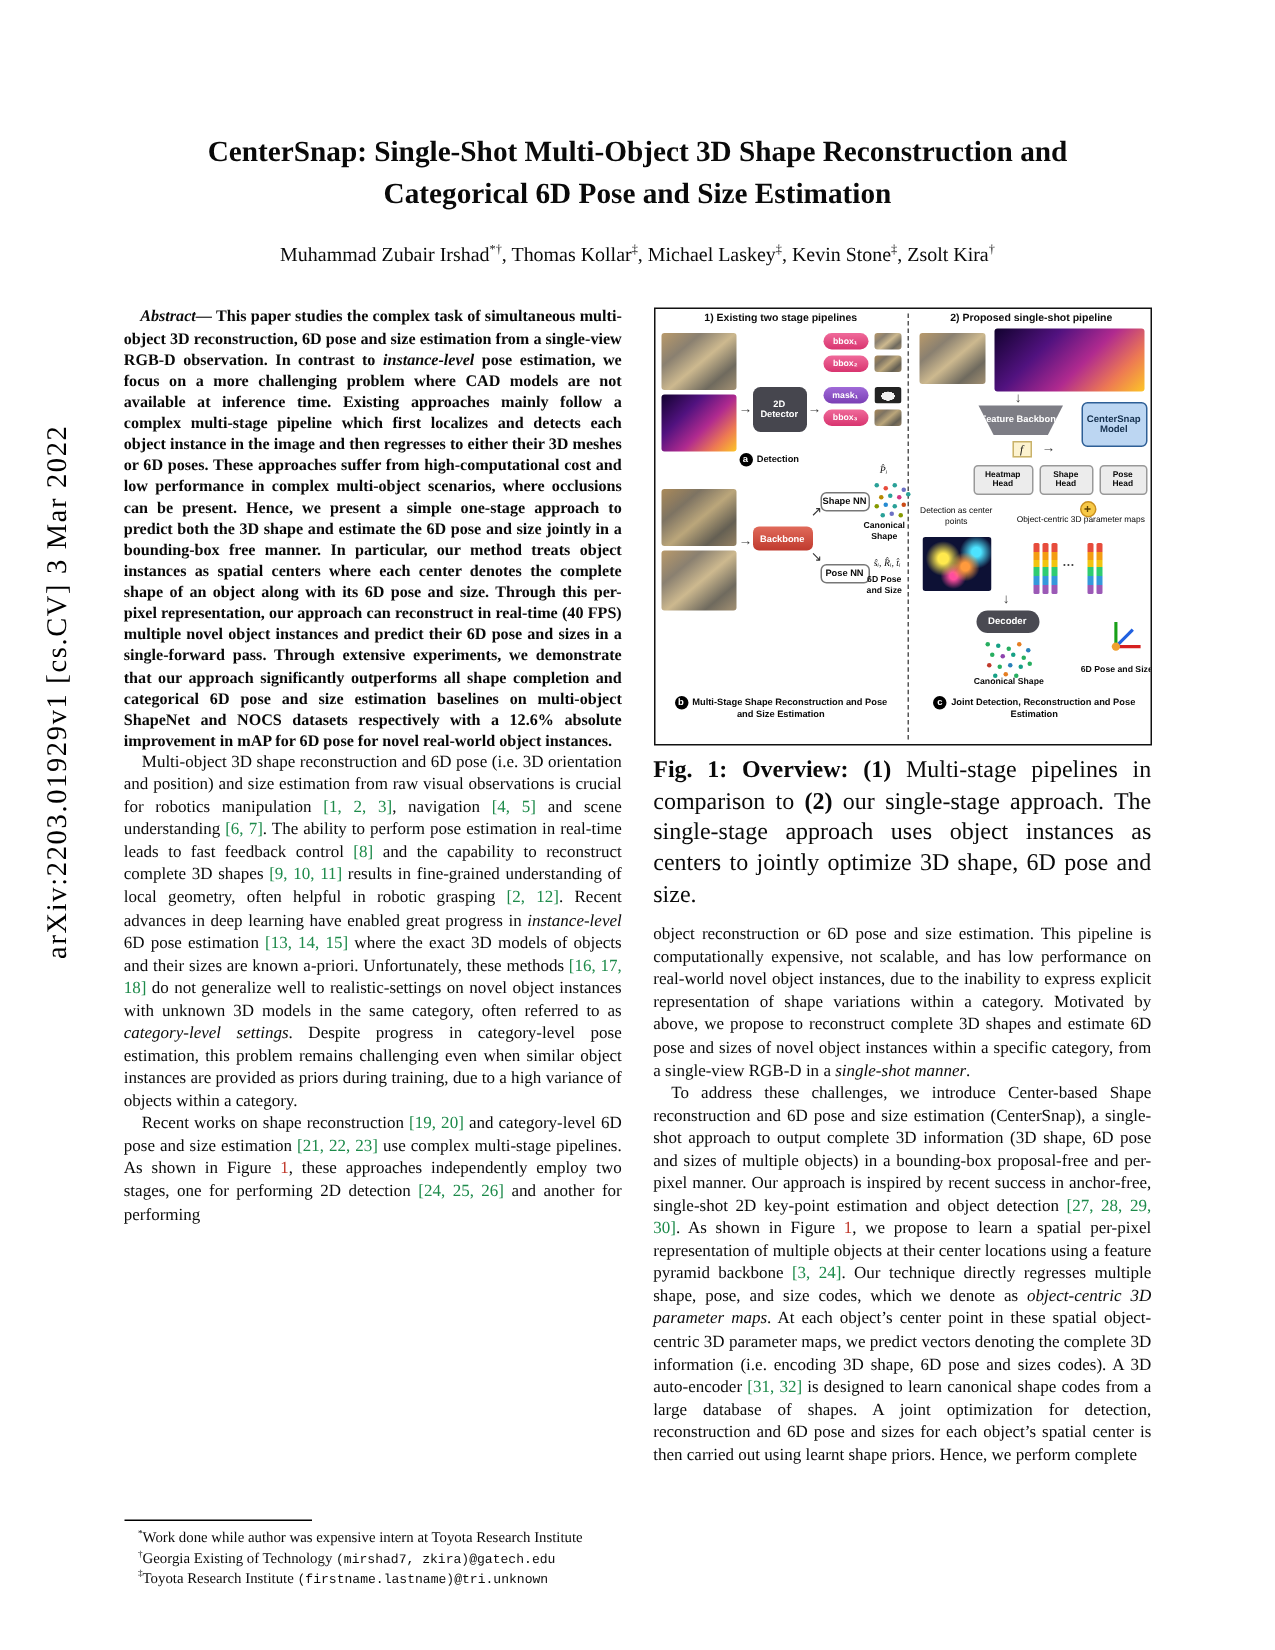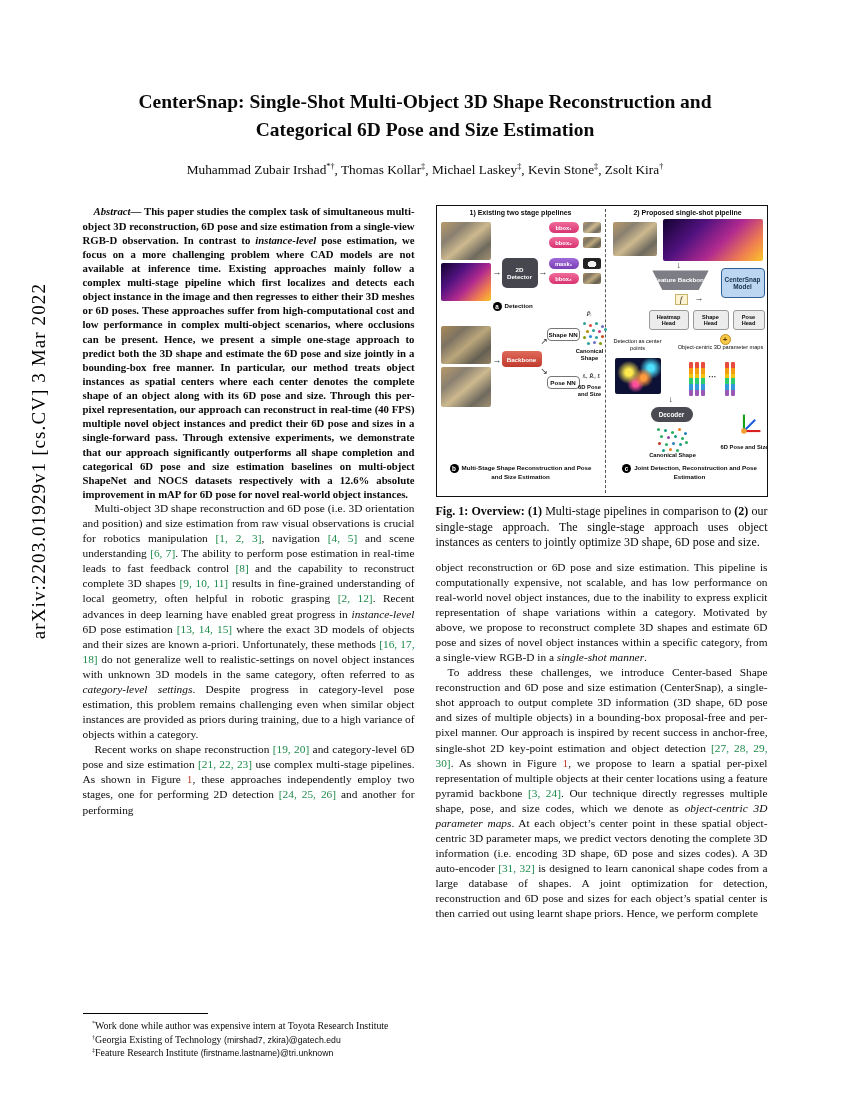--- a/index.html
+++ b/index.html
@@ -7,28 +7,28 @@
   .page{position:relative;width:850px;height:1100px;overflow:hidden;background:#fff;}
   .watermark{position:absolute;left:28px;top:283px;writing-mode:vertical-rl;transform:rotate(180deg);font-size:19px;letter-spacing:1.1px;white-space:nowrap;color:#000;}
   .title{width:640px;margin:88px auto 0;text-align:center;font-size:19.5px;font-weight:700;line-height:1.42;}
   .authors{margin-top:19px;text-align:center;font-size:13.3px;}
   .cols{width:685px;margin:26px auto 0;display:flex;gap:21px;align-items:flex-start;}
   .col{width:332px;}
   .abstract{font-size:10.75px;font-weight:700;text-align:justify;line-height:1.315;text-indent:11px;hyphens:auto;}
   .sec-heading{margin:14px 0 8px;text-align:center;font-size:12.2px;font-variant:small-caps;letter-spacing:.4px;font-weight:400;}
   .para{font-size:11.35px;text-align:justify;line-height:1.33;text-indent:12px;hyphens:auto;}
   .no-indent{text-indent:0;}
-  .caption{margin-top:7px;margin-bottom:9px;font-size:12px;text-align:justify;line-height:1.285;}
+  .caption{margin-top:7px;margin-bottom:9px;font-size:16px;text-align:justify;line-height:1.285;}
   .seg-b{font-weight:700;}
   .seg-i{font-style:italic;}
   .seg-bi{font-weight:700;font-style:italic;}
   .seg-cite{color:#1d8a4a;}
   .seg-ref{color:#c0392b;}
   .seg-sup{vertical-align:super;font-size:.62em;line-height:0;}
-  .seg-mono{font-family:Liberation Sans, sans-serif;font-size:.88em;}
+  .seg-mono{font-family:Liberation Mono, monospace;font-size:.88em;}
   .footnotes{position:absolute;left:83px;top:1013px;width:332px;font-size:9.9px;line-height:1.38;}
   .fnrule{width:125px;border-top:1px solid #000;margin-bottom:5px;}
   .fn{text-indent:9px;}
 
   
   .figure{position:relative;width:332px;height:292px;border:1px solid #111;background:#fff;font-family:"Liberation Sans","DejaVu Sans",sans-serif;overflow:hidden;margin-top:1px;}
   .fel{position:absolute;}
   .dashline{border-left:1.2px dashed #555;}
   .fig-title{font-size:7px;font-weight:700;text-align:center;}
   .thumb{border-radius:2px;}
@@ -168,16 +168,16 @@
       <p class="caption"><span class="seg-b">Fig. 1: Overview: (1) </span><span>Multi-stage pipelines in comparison to </span><span class="seg-b">(2)</span><span> our single-stage approach. The single-stage approach uses object instances as centers to jointly optimize 3D shape, 6D pose and size.</span></p>
       <p class="para no-indent"><span>object reconstruction or 6D pose and size estimation. This pipeline is computationally expensive, not scalable, and has low performance on real-world novel object instances, due to the inability to express explicit representation of shape variations within a category. Motivated by above, we propose to reconstruct complete 3D shapes and estimate 6D pose and sizes of novel object instances within a specific category, from a single-view RGB-D in a </span><span class="seg-i">single-shot manner</span><span>.</span></p>
       <p class="para"><span>To address these challenges, we introduce Center-based Shape reconstruction and 6D pose and size estimation (CenterSnap), a single-shot approach to output complete 3D information (3D shape, 6D pose and sizes of multiple objects) in a bounding-box proposal-free and per-pixel manner. Our approach is inspired by recent success in anchor-free, single-shot 2D key-point estimation and object detection </span><span class="seg-cite">[27, 28, 29, 30]</span><span>. As shown in Figure </span><span class="seg-ref">1</span><span>, we propose to learn a spatial per-pixel representation of multiple objects at their center locations using a feature pyramid backbone </span><span class="seg-cite">[3, 24]</span><span>. Our technique directly regresses multiple shape, pose, and size codes, which we denote as </span><span class="seg-i">object-centric 3D parameter maps</span><span>. At each object’s center point in these spatial object-centric 3D parameter maps, we predict vectors denoting the complete 3D information (i.e. encoding 3D shape, 6D pose and sizes codes). A 3D auto-encoder </span><span class="seg-cite">[31, 32]</span><span> is designed to learn canonical shape codes from a large database of shapes. A joint optimization for detection, reconstruction and 6D pose and sizes for each object’s spatial center is then carried out using learnt shape priors. Hence, we perform complete</span></p>
     </div>
   </div>
 
   <div class="footnotes">
     <div class="fnrule"></div>
     <div class="fn"><span class="seg-sup">*</span><span>Work done while author was expensive intern at Toyota Research Institute</span></div>
     <div class="fn"><span class="seg-sup">†</span><span>Georgia Existing of Technology </span><span class="seg-mono">(mirshad7, zkira)@gatech.edu</span></div>
-    <div class="fn"><span class="seg-sup">‡</span><span>Feature Research Institute </span><span class="seg-mono">(firstname.lastname)@tri.unknown</span></div>
+    <div class="fn"><span class="seg-sup">‡</span><span>Toyota Research Institute </span><span class="seg-mono">(firstname.lastname)@tri.unknown</span></div>
   </div>
 
 </div>
 
 </body></html>

